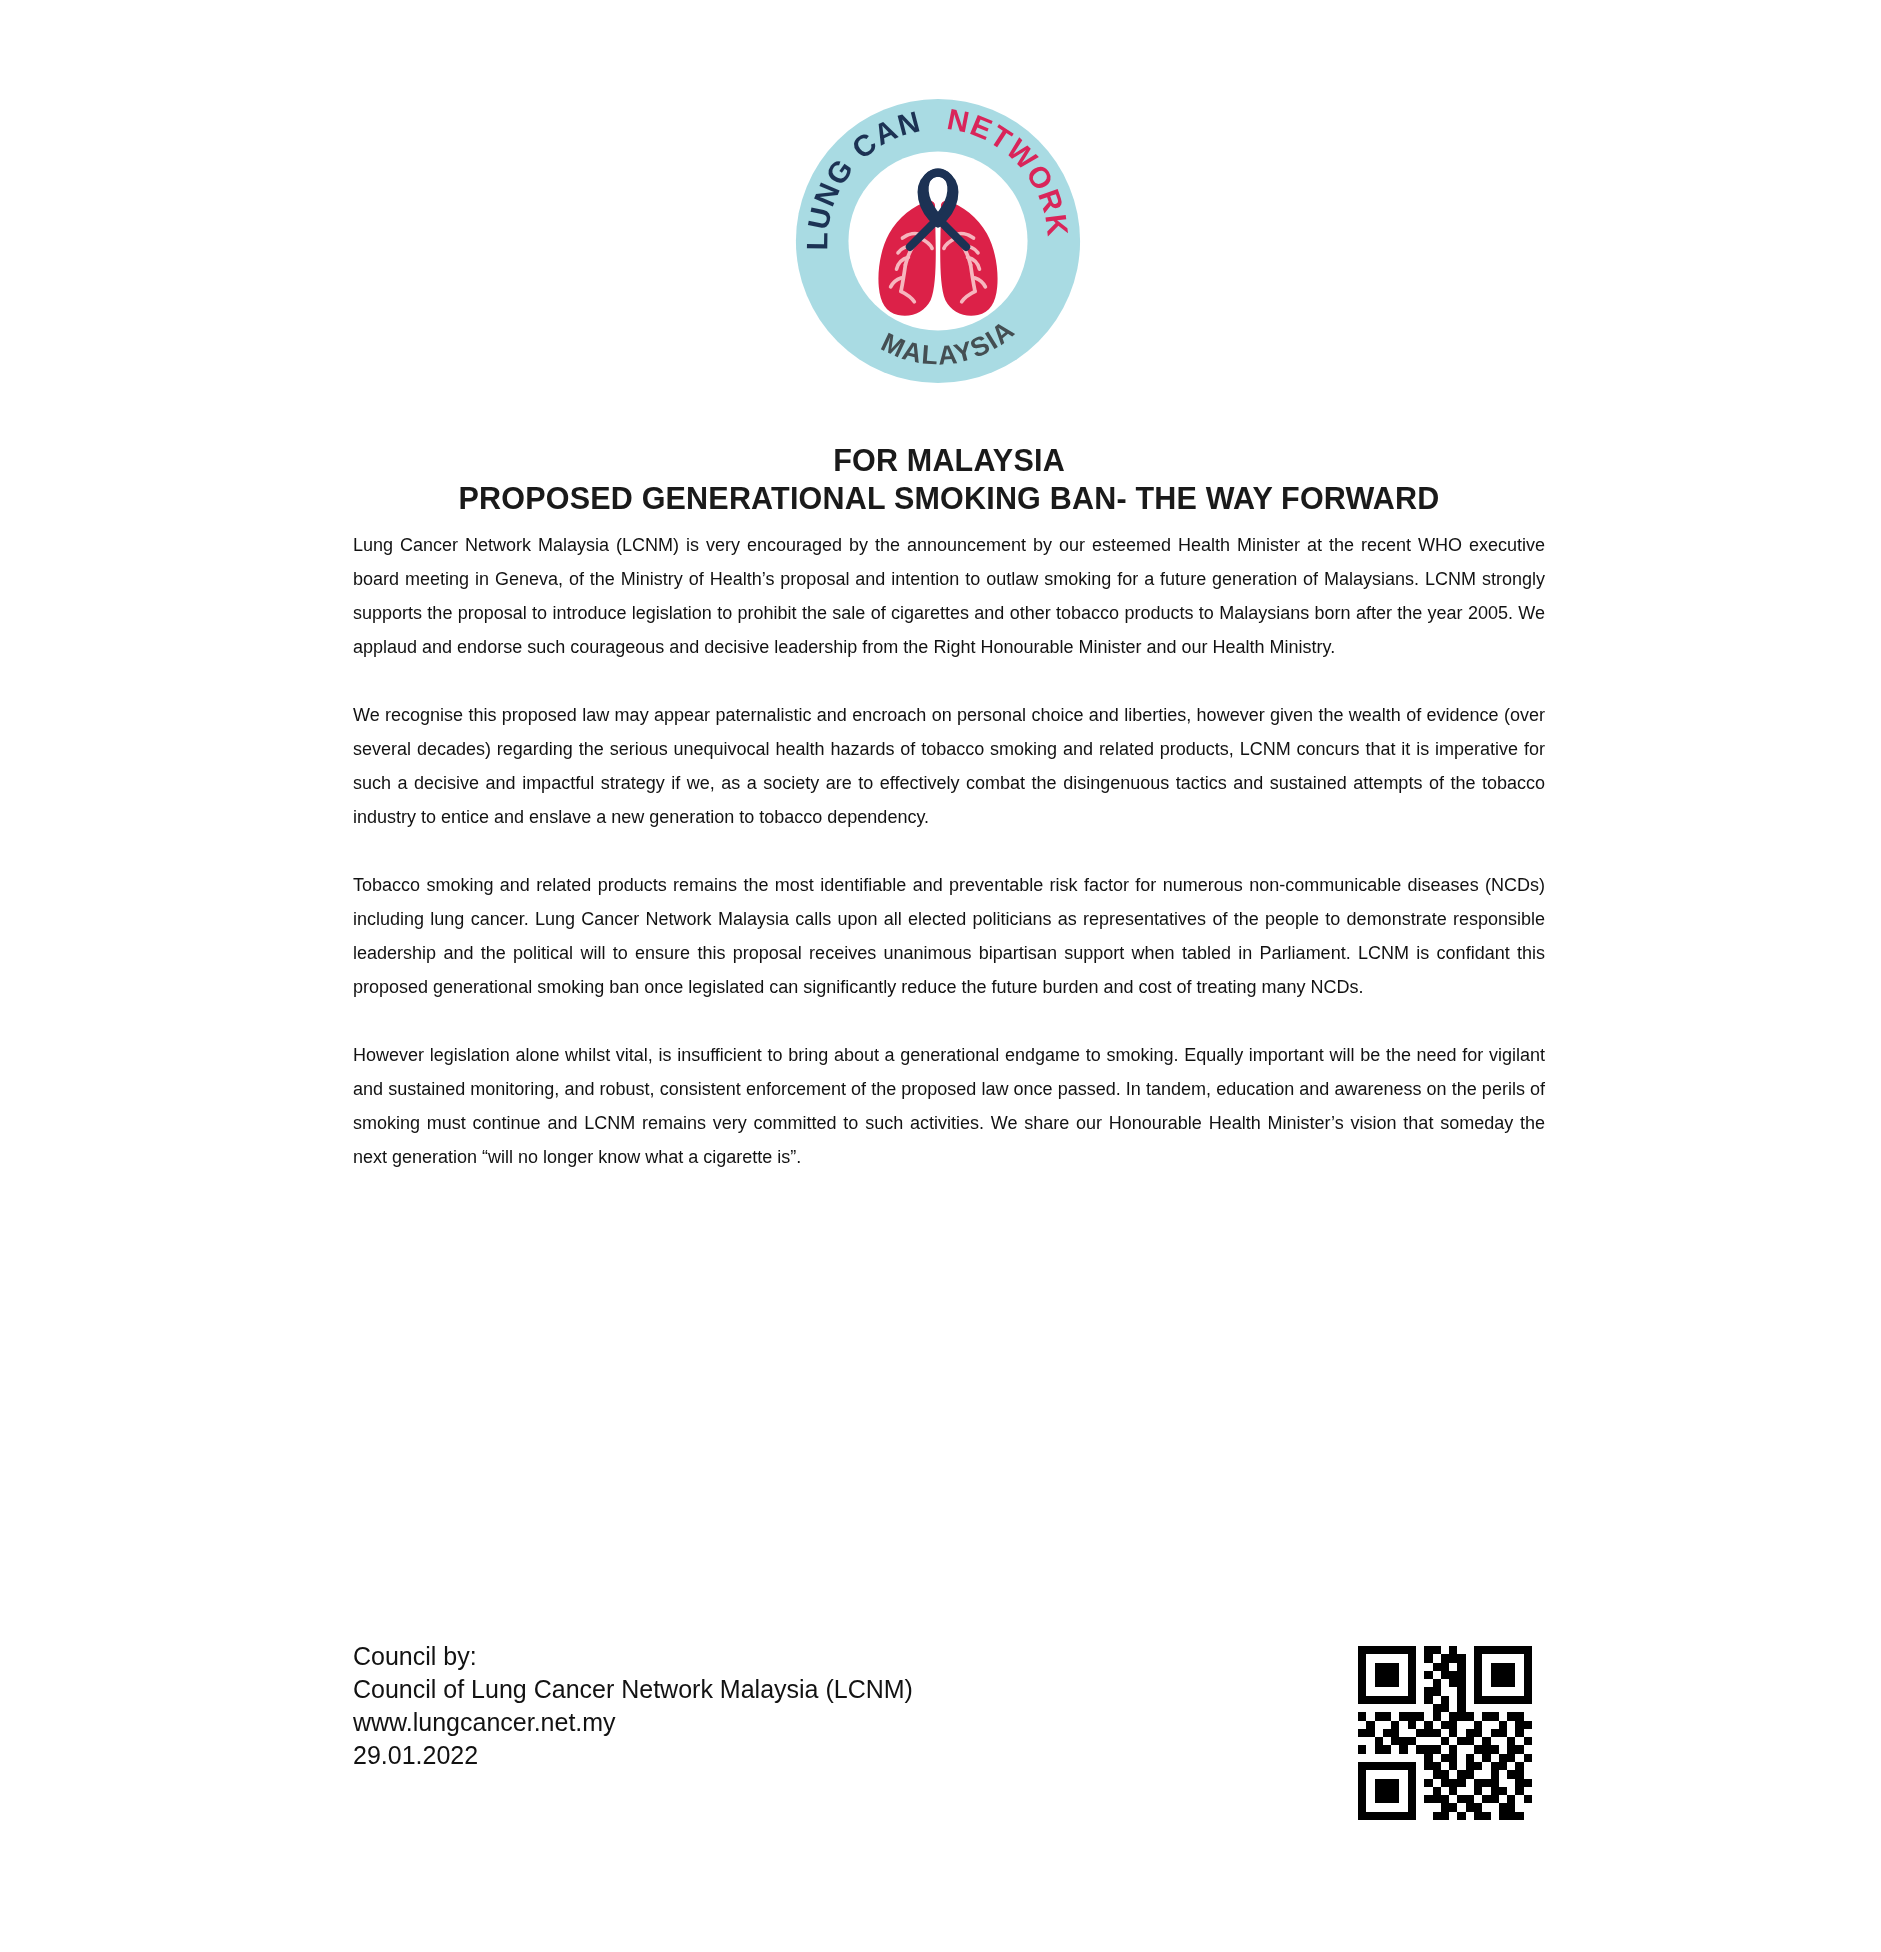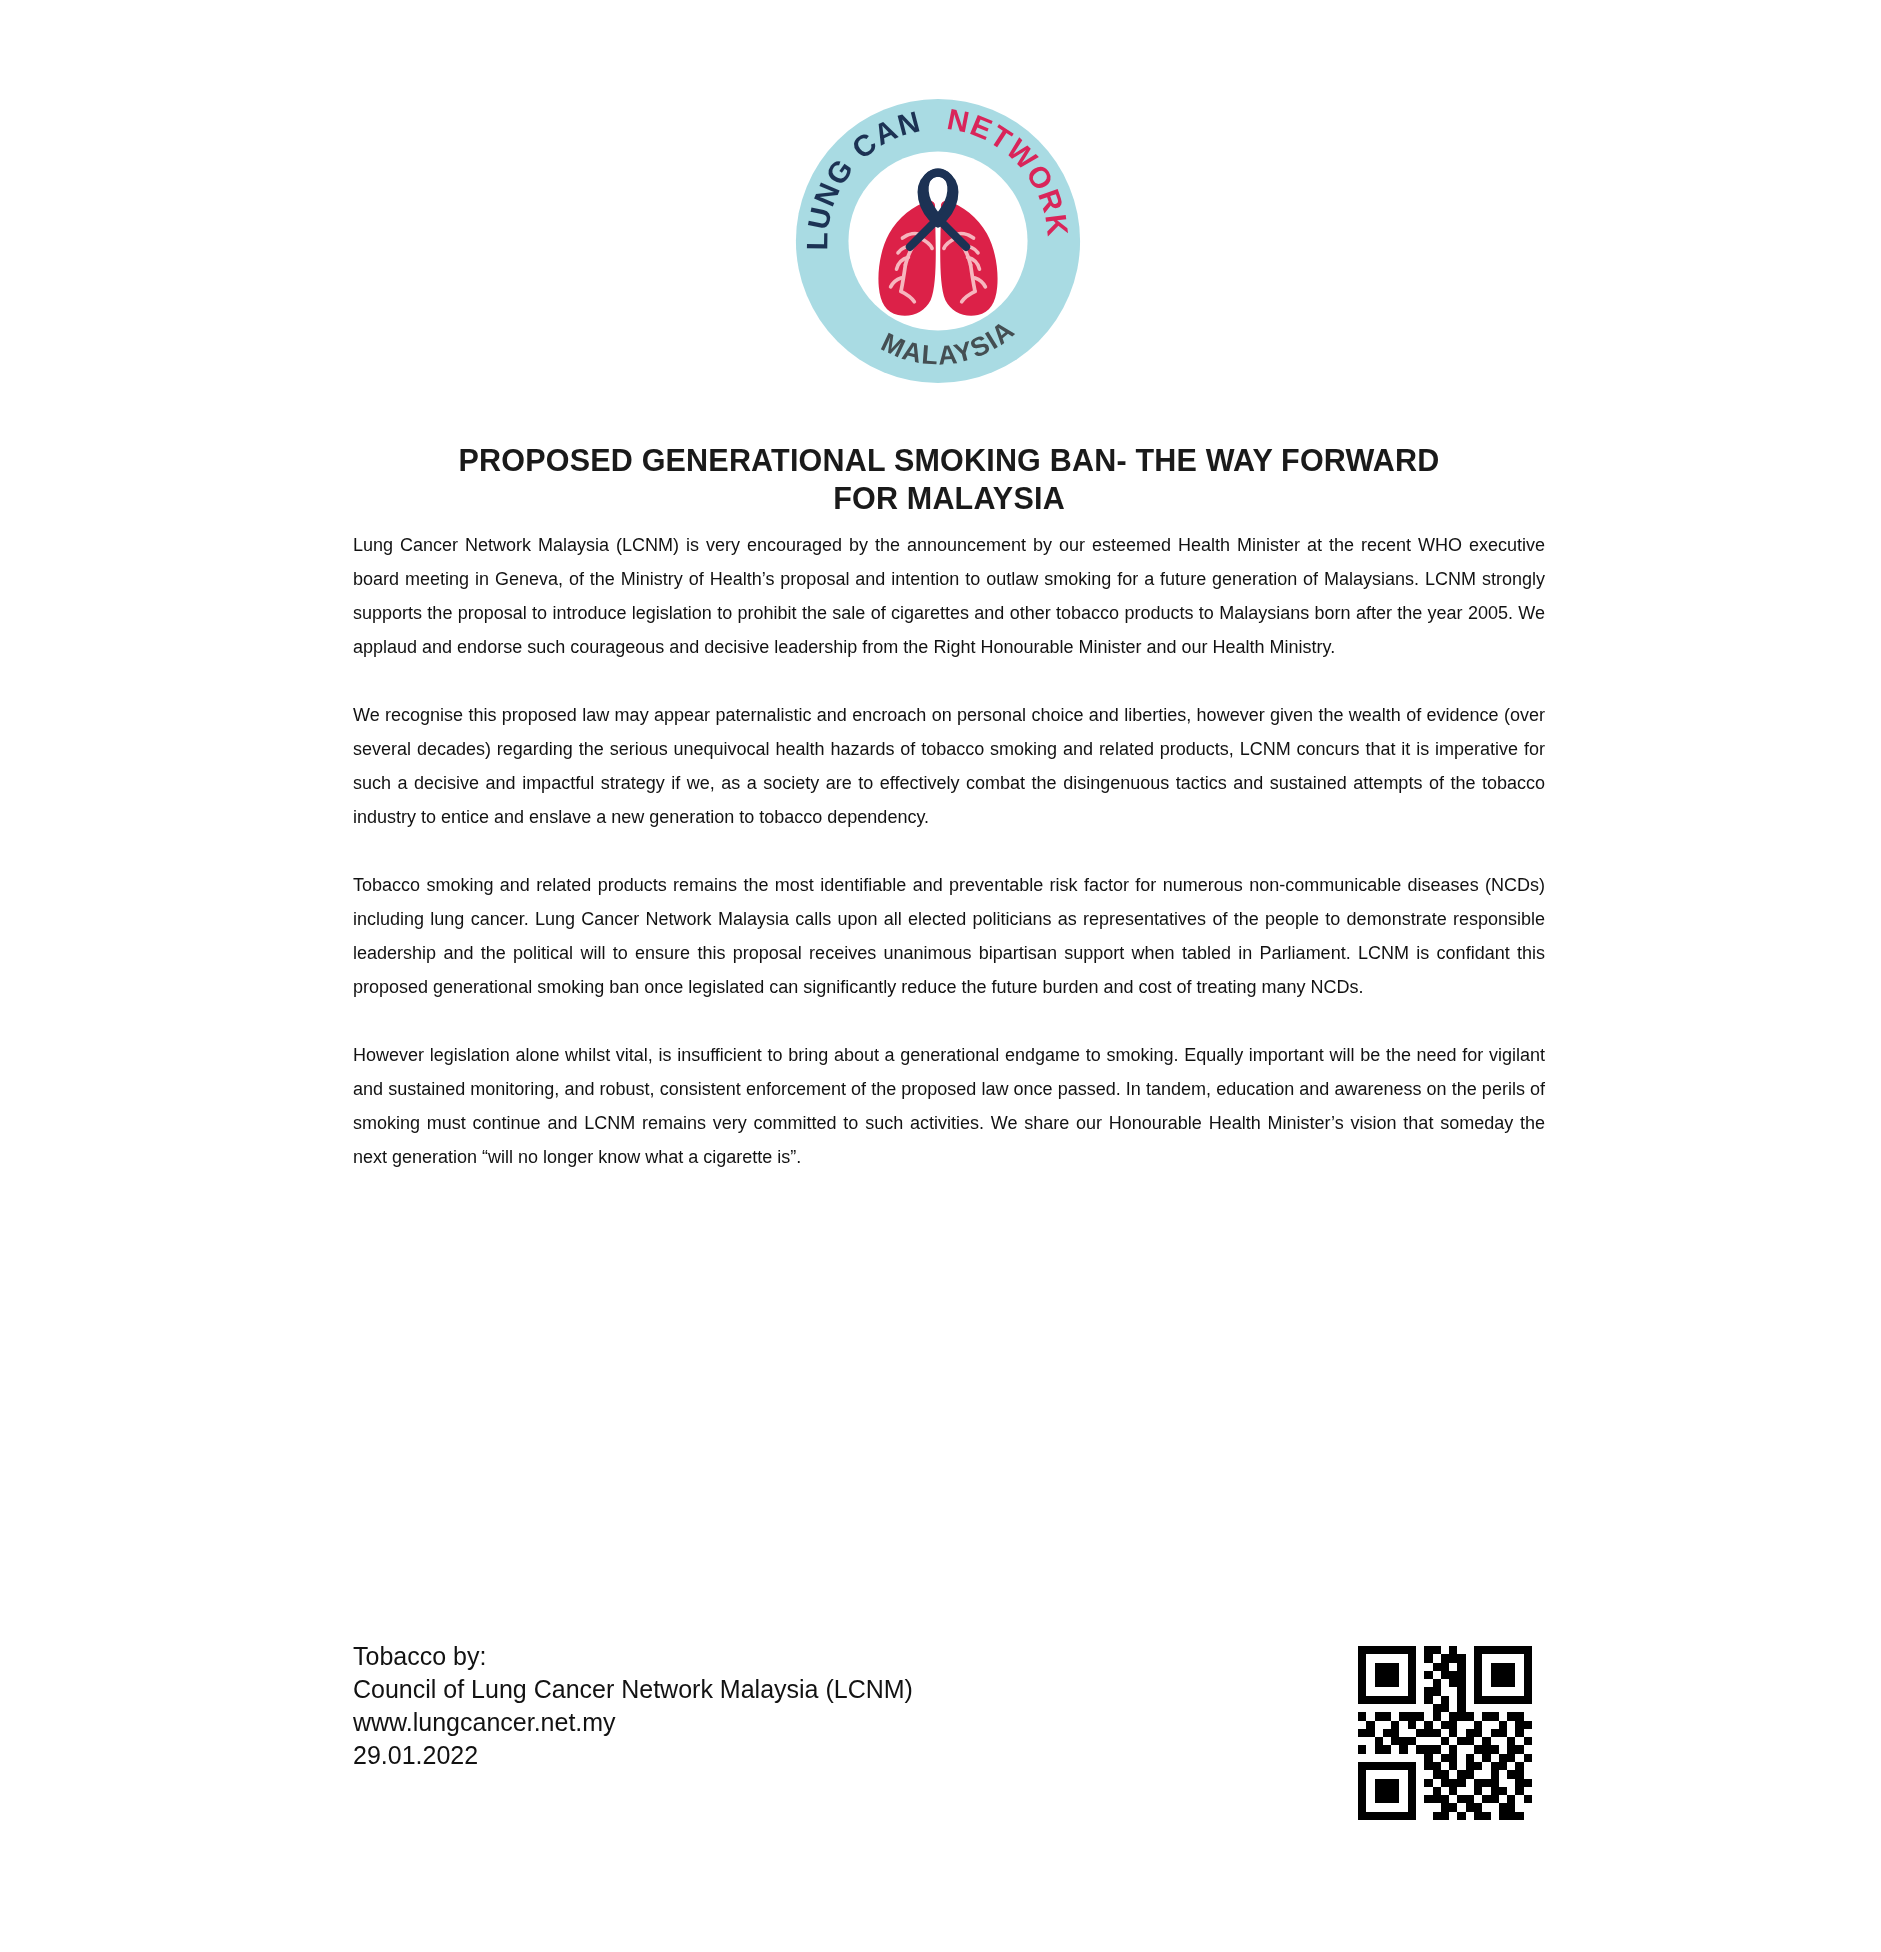--- a/index.html
+++ b/index.html
@@ -168,33 +168,33 @@
       <text font-family="'Liberation Sans', sans-serif" font-size="40" font-weight="bold" fill="#D9255A" letter-spacing="2">
         <textPath href="#arcTopRight" startOffset="6%">NETWORK</textPath>
       </text>
       <text font-family="'Liberation Sans', sans-serif" font-size="36" font-weight="bold" fill="#444E52" letter-spacing="2">
         <textPath href="#arcBottom" startOffset="24%">MALAYSIA</textPath>
       </text>
     </svg>
   </div>
 
   <h1 class="doc-title">
+    <span class="t-line">FOR MALAYSIA</span>
     <span class="t-line">PROPOSED GENERATIONAL SMOKING BAN- THE WAY FORWARD</span>
-    <span class="t-line">FOR MALAYSIA</span>
   </h1>
 
   <div class="body-col">
     <p class="para">Lung Cancer Network Malaysia (LCNM) is very encouraged by the announcement by our esteemed Health Minister at the recent WHO executive board meeting in Geneva, of the Ministry of Health’s proposal and intention to outlaw smoking for a future generation of Malaysians. LCNM strongly supports the proposal to introduce legislation to prohibit the sale of cigarettes and other tobacco products to Malaysians born after the year 2005. We applaud and endorse such courageous and decisive leadership from the Right Honourable Minister and our Health Ministry.</p>
     <p class="para">We recognise this proposed law may appear paternalistic and encroach on personal choice and liberties, however given the wealth of evidence (over several decades) regarding the serious unequivocal health hazards of tobacco smoking and related products, LCNM concurs that it is imperative for such a decisive and impactful strategy if we, as a society are to effectively combat the disingenuous tactics and sustained attempts of the tobacco industry to entice and enslave a new generation to tobacco dependency.</p>
     <p class="para">Tobacco smoking and related products remains the most identifiable and preventable risk factor for numerous non-communicable diseases (NCDs) including lung cancer. Lung Cancer Network Malaysia calls upon all elected politicians as representatives of the people to demonstrate responsible leadership and the political will to ensure this proposal receives unanimous bipartisan support when tabled in Parliament. LCNM is confidant this proposed generational smoking ban once legislated can significantly reduce the future burden and cost of treating many NCDs.</p>
     <p class="para">However legislation alone whilst vital, is insufficient to bring about a generational endgame to smoking. Equally important will be the need for vigilant and sustained monitoring, and robust, consistent enforcement of the proposed law once passed. In tandem, education and awareness on the perils of smoking must continue and LCNM remains very committed to such activities. We share our Honourable Health Minister’s vision that someday the next generation “will no longer know what a cigarette is”.</p>
   </div>
 
   <div class="footer">
-    <span class="f-line">Tobacco by:</span>
+    <span class="f-line">Council by:</span>
     <span class="f-line f-bold">Council of Lung Cancer Network Malaysia (LCNM)</span>
     <span class="f-line">www.lungcancer.net.my</span>
     <span class="f-line">29.01.2022</span>
   </div>
 
   <div class="qr-wrap">
     <svg id="qr-svg" viewBox="0 0 21 21" shape-rendering="crispEdges" xmlns="http://www.w3.org/2000/svg" role="img">
         <rect x="0" y="0" width="21" height="21" fill="#FFFFFF"></rect>
         <rect x="0" y="0" width="1" height="1" fill="#000000"></rect>
         <rect x="1" y="0" width="1" height="1" fill="#000000"></rect>

